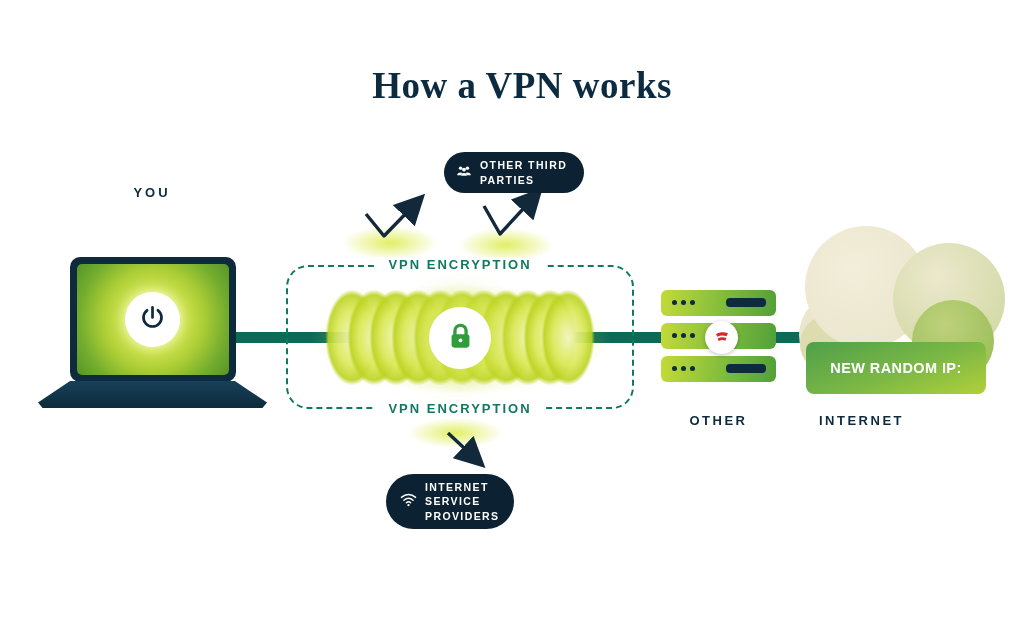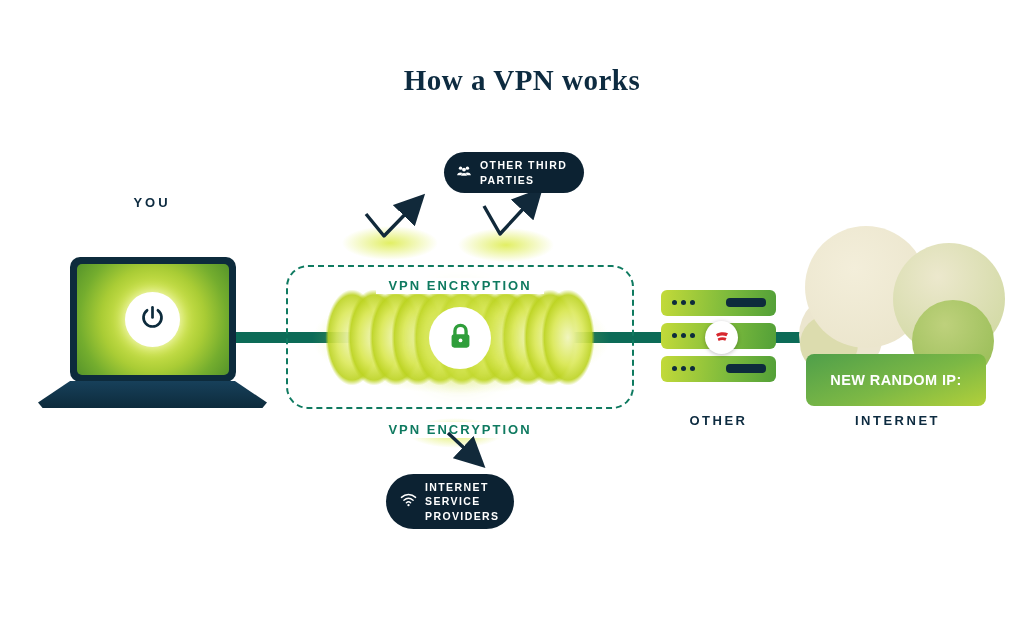--- a/index.html
+++ b/index.html
@@ -4,21 +4,21 @@
 <style>
   html,body{margin:0;padding:0;background:#fff;}
   #stage{
     position:relative;width:1024px;height:623px;background:#ffffff;overflow:hidden;
     font-family:"Liberation Sans",sans-serif;color:#0d2b3c;
   }
 
   
   .title{
     position:absolute;top:64px;left:0;right:0;text-align:center;
-    font-family:"Liberation Serif",serif;font-weight:700;font-size:29px;color:#0d2b40;
+    font-family:"Liberation Serif",serif;font-weight:700;font-size:37px;color:#0d2b40;
     letter-spacing:0.5px;
     padding-left:20px;
   }
 
   
   .caption{
     position:absolute;text-align:center;font-size:13px;font-weight:600;
     letter-spacing:3px;color:#0d2b40;
   }
 
@@ -54,21 +54,21 @@
     clip-path:polygon(14% 0, 86% 0, 100% 80%, 98% 100%, 2% 100%, 0 80%);
   }
 
   
   .tunnel{
     position:absolute;left:286px;top:265px;width:348px;height:144px;
     border:2px dashed #0f7a60;border-radius:22px;box-sizing:border-box;z-index:4;
   }
   .tunnel-label{
     position:absolute;width:168px;height:16px;line-height:16px;text-align:center;
-    background:#fff;color:#0f7a60;font-size:13px;font-weight:600;letter-spacing:2px;z-index:6;margin-top:21px;
+    background:#fff;color:#0f7a60;font-size:13px;font-weight:600;letter-spacing:2px;z-index:6;
   }
   .coil-glow{
     position:absolute;left:312px;top:284px;width:298px;height:110px;border-radius:50%;
     background:radial-gradient(closest-side, rgba(219,233,86,0.9), rgba(219,233,86,0));z-index:2;
   }
   .ring{
     position:absolute;top:289px;width:54px;height:97px;border-radius:50%;z-index:3;
     background:radial-gradient(ellipse at center, rgba(243,247,196,0.95) 0%, rgba(220,233,94,0.92) 40%, rgba(188,211,33,0.9) 62%, rgba(188,211,33,0) 70%);
   }
   .lock-circle{
@@ -112,34 +112,34 @@
   }
 
   
   .cloud-c{position:absolute;border-radius:50%;z-index:4;}
   .c1{left:805px;top:226px;width:122px;height:122px;background:radial-gradient(circle at 40% 35%, #f3eeda, #e9e3c9);}
   .c2{left:799px;top:293px;width:84px;height:84px;background:#ece6cf;}
   .c3{left:893px;top:243px;width:112px;height:112px;background:radial-gradient(circle at 40% 30%, #ece8cd, #ccd69b);}
   .c4{left:912px;top:300px;width:82px;height:82px;background:radial-gradient(circle at 40% 30%, #bed17c, #93ba51);}
   .c5{left:800px;top:315px;width:58px;height:58px;background:#dcdcae;}
   .newip-badge{
-    position:absolute;left:806px;top:354px;width:180px;height:52px;border-radius:8px;z-index:6;
+    position:absolute;left:806px;top:342px;width:180px;height:52px;border-radius:8px;z-index:6;
     background:linear-gradient(160deg,#4f9f4a 0%,#7cb845 55%,#b2d03a 100%);
     color:#fff;text-align:center;font-weight:700;font-size:14.5px;letter-spacing:0.4px;
     display:flex;flex-direction:column;justify-content:center;gap:2px;box-sizing:border-box;
   }
 </style>
 </head>
 <body>
 
 <div id="stage">
 
   <div class="title">How a VPN works</div>
 
-  <div class="caption" style="left:92px;top:195px;width:120px;">YOU</div>
+  <div class="caption" style="left:92px;top:185px;width:120px;">YOU</div>
 
   <div class="line"></div>
 
   <div class="screen">
       <div class="screen-inner"></div>
     </div>
   <div class="power-circle">
     <span>
       <svg width="27" height="27" viewBox="0 0 24 24" fill="none" stroke="#0d2b3c" stroke-width="2.4" stroke-linecap="round">
         <path d="M12 3v9"></path>
@@ -254,15 +254,15 @@
   <div class="caption" style="left:661px;top:413px;width:115px;letter-spacing:2.5px;">OTHER</div>
 
   <div class="cloud-c c2"></div>
   <div class="cloud-c c5"></div>
   <div class="cloud-c c1"></div>
   <div class="cloud-c c3"></div>
   <div class="cloud-c c4"></div>
   <div class="newip-badge">
     <div>NEW RANDOM IP:</div>
   </div>
-  <div class="caption" style="left:830px;top:413px;width:135px;letter-spacing:2.5px;">INTERNET</div>
+  <div class="caption" style="left:794px;top:413px;width:135px;letter-spacing:2.5px;">INTERNET</div>
 
 </div>
 
 </body></html>

